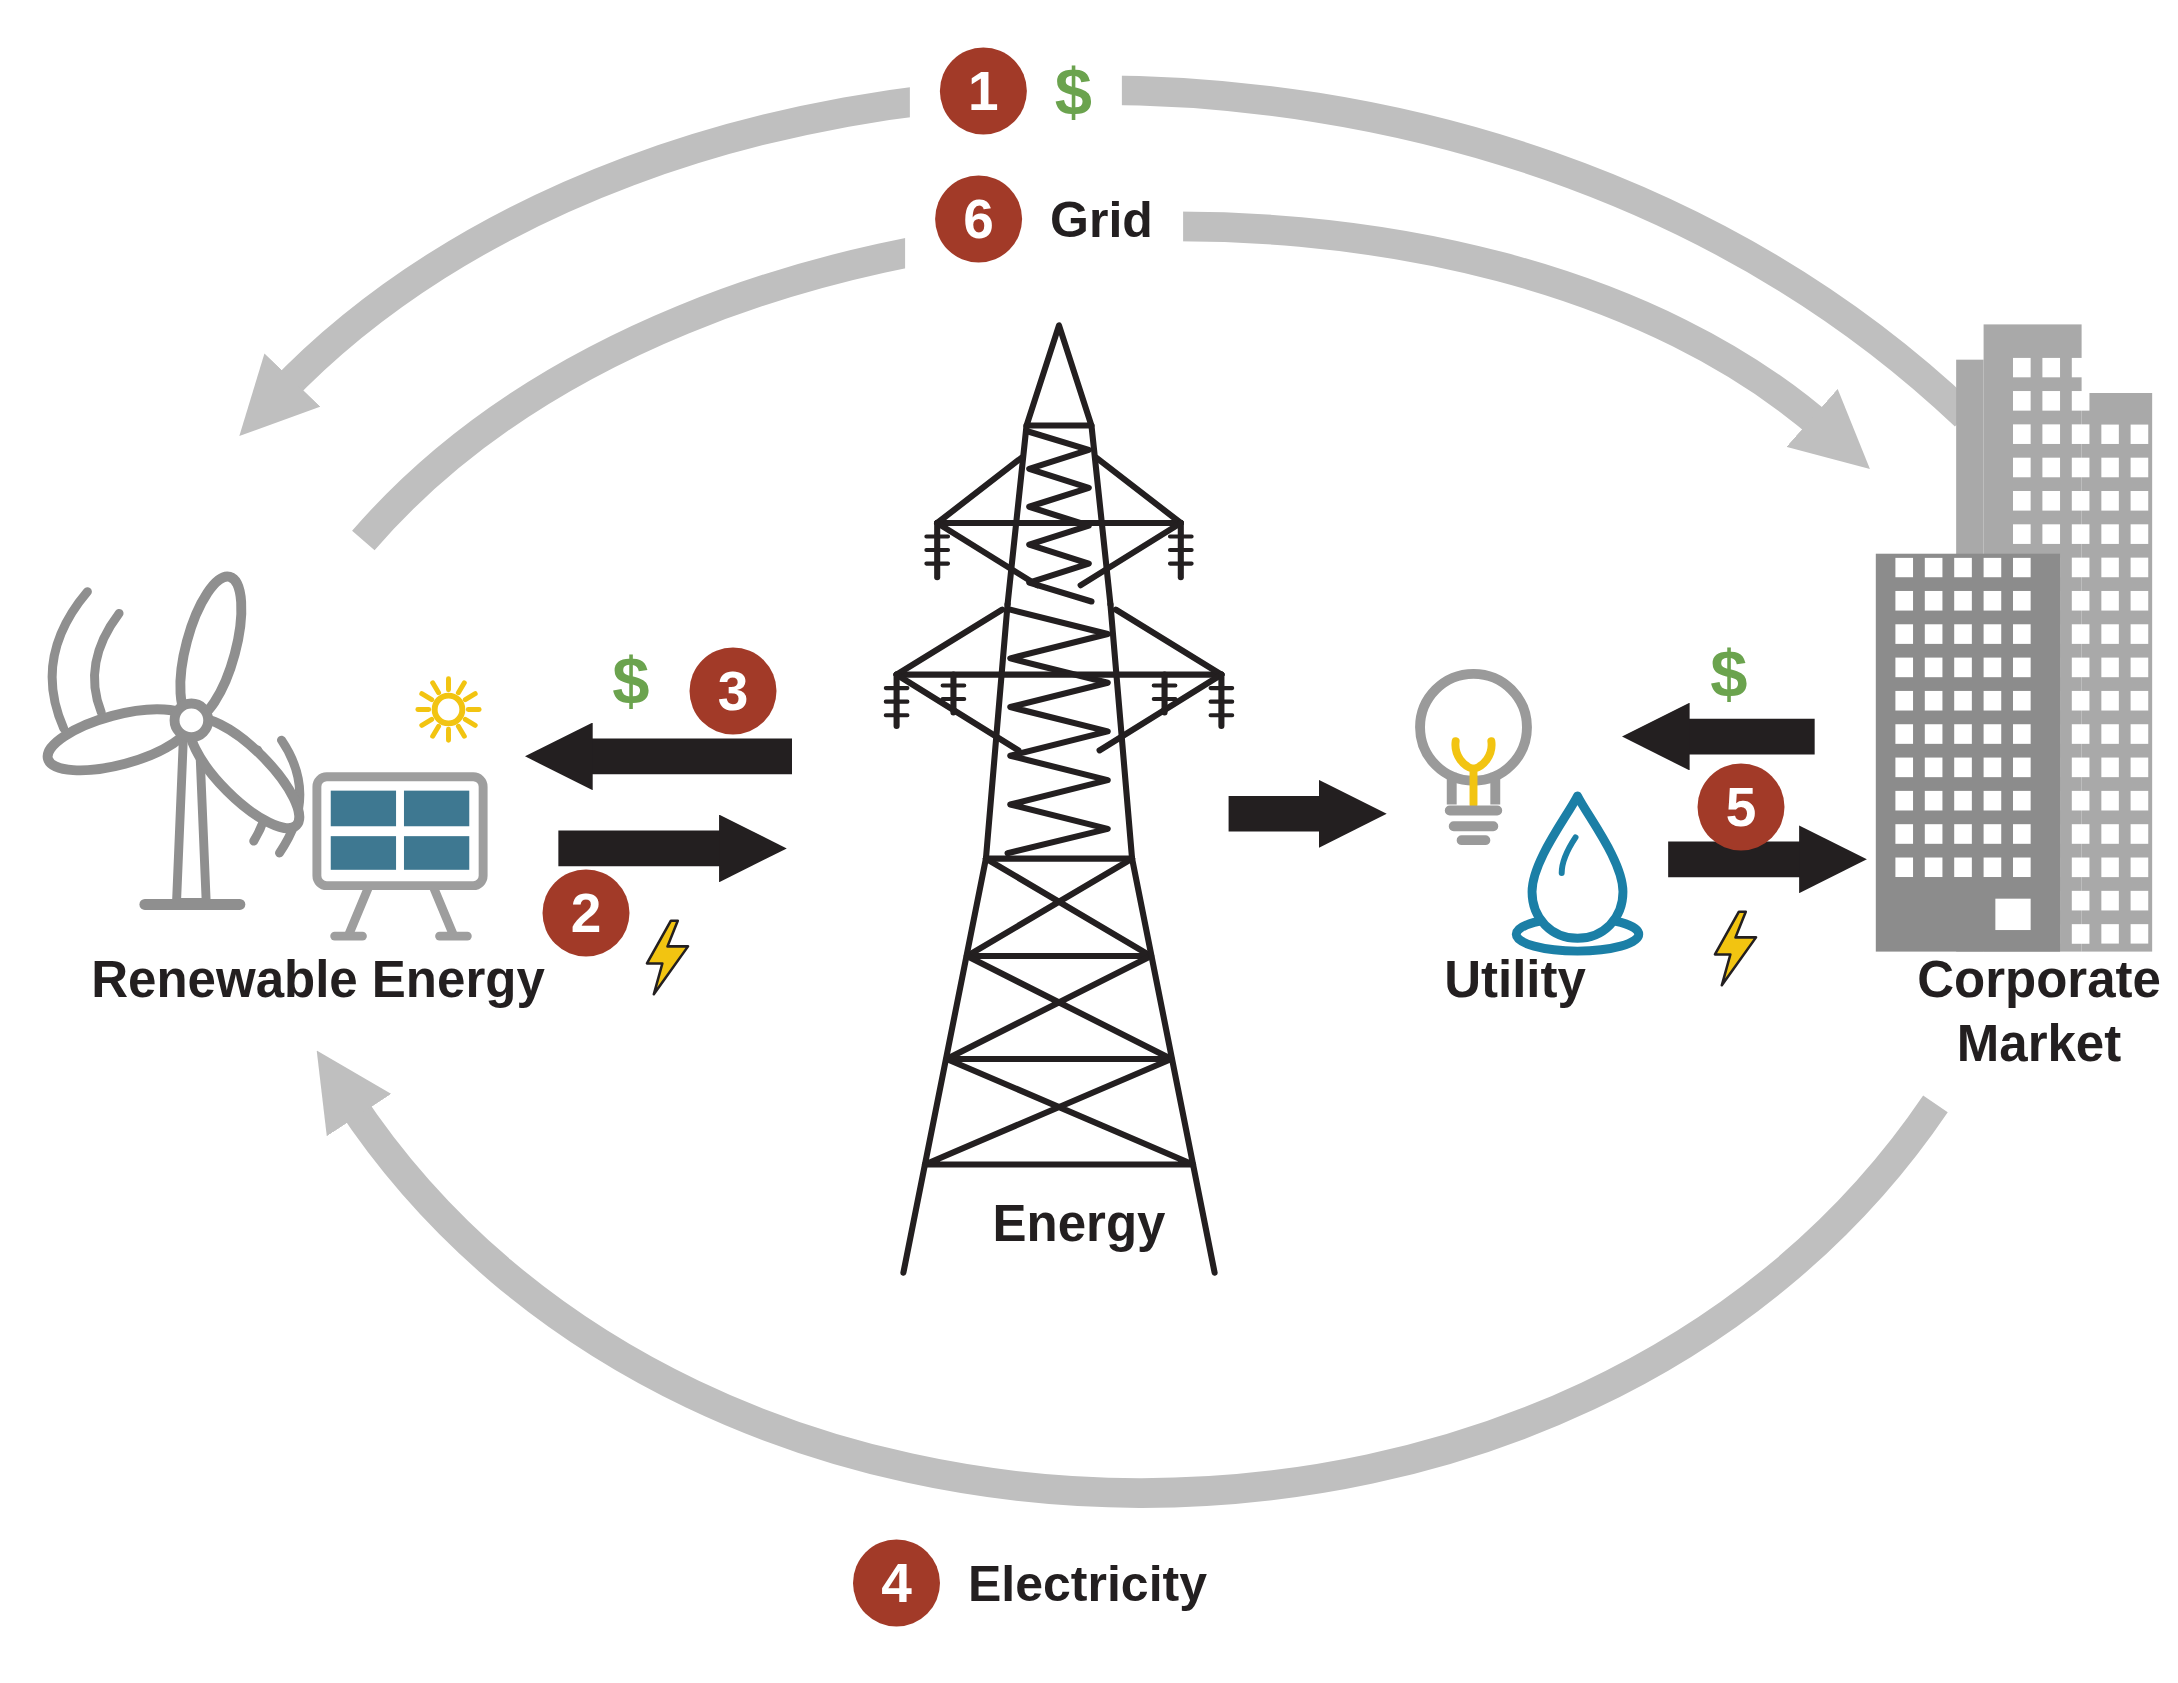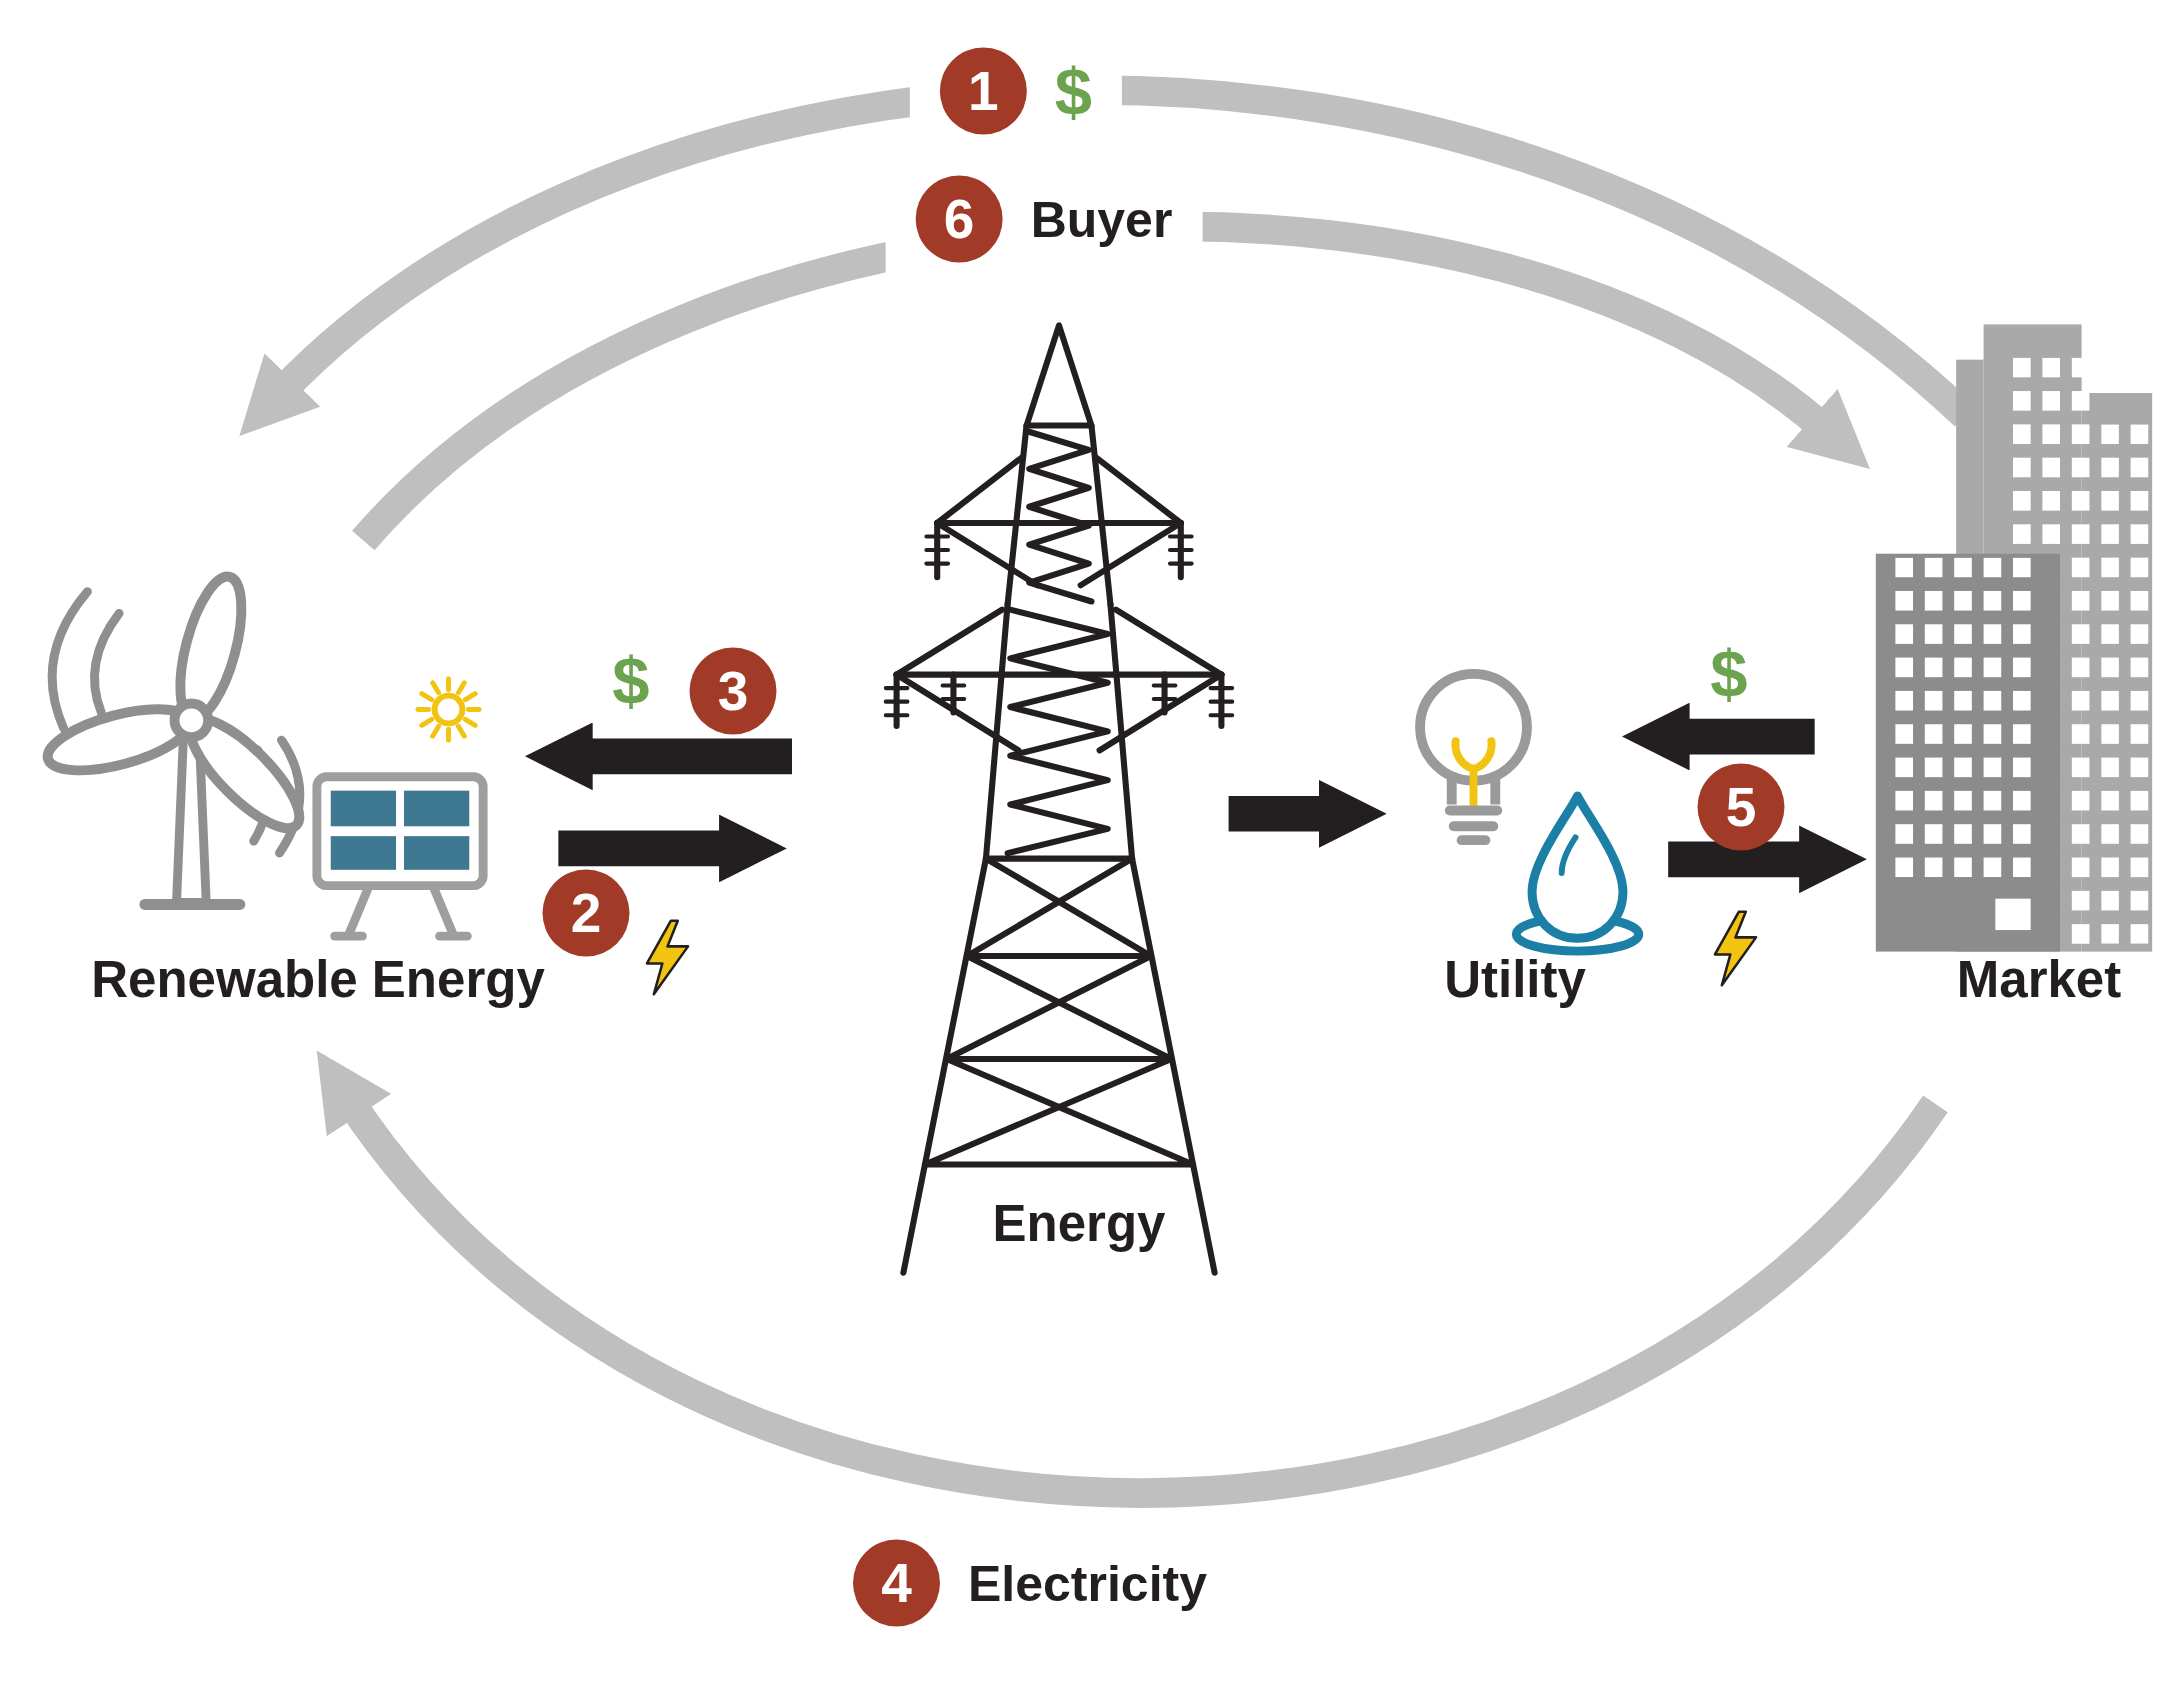--- a/index.html
+++ b/index.html
@@ -178,21 +178,21 @@
     <div class="badge-inline">
       <span>1</span>
     </div>
     <span class="money-inline">$</span>
   </div>
 
   <div class="strip" style="left:1044px; top:219px;">
     <div class="badge-inline">
       <span>6</span>
     </div>
-    <span class="word">Buyer</span>
+    <span class="word">Grid</span>
   </div>
 
   <div class="strip" style="left:1030px; top:1583px;">
     <div class="badge-inline">
       <span>4</span>
     </div>
     <span class="word">Electricity</span>
   </div>
 
   <span class="money" style="left:631px; top:680px;">$</span>
@@ -215,17 +215,18 @@
 
   <div class="node-label" style="left:1061px; top:1192px;">
     <span>Energy</span>
   </div>
 
   <div class="node-label" style="left:1497px; top:948px;">
     <span>Utility</span>
   </div>
 
   <div class="node-label" style="left:2021px; top:948px;">
+    <span>Corporate</span>
     <span>Market</span>
   </div>
 
 </div>
 
 
 </body></html>

